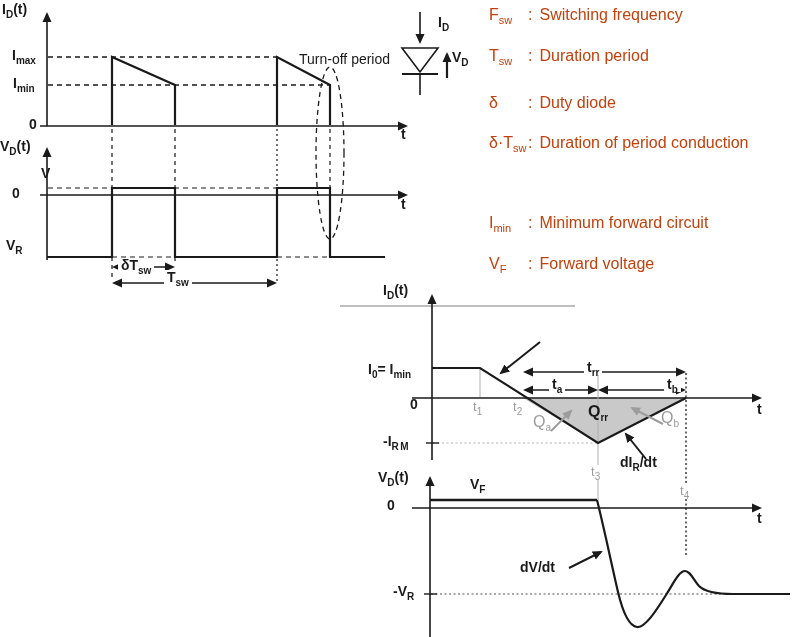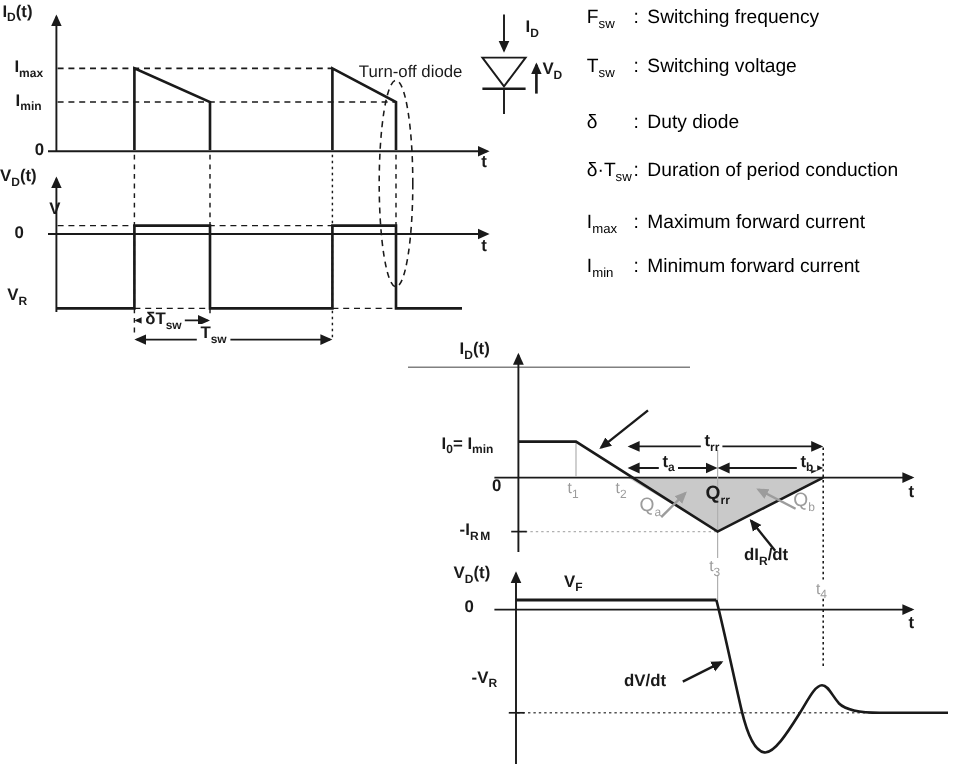--- a/index.html
+++ b/index.html
@@ -7,21 +7,21 @@
           font-family:"Liberation Sans",sans-serif;}
   #draw{position:absolute;left:0;top:0;}
   .lb{position:absolute;font-size:14px;color:#1a1a1a;white-space:nowrap;line-height:1.05;}
   .b{font-weight:bold;}
   .g{color:#9c9c9c;}
   .s16{font-size:16px;}
   .s13{font-size:13px;}
   .wbg{background:#fff;padding:0 3px;}
   .lb sub{font-size:10px;line-height:0;}
   .sp{letter-spacing:1.5px;}
-  .legend{position:absolute;left:489px;top:0;width:310px;height:290px;font-size:16px;color:#000000;}
+  .legend{position:absolute;left:489px;top:0;width:310px;height:290px;font-size:16px;color:#c2410c;}
   .leg-row{position:absolute;left:0;white-space:nowrap;}
   .leg-row sub{font-size:11px;line-height:0;}
   .leg-term{display:inline-block;min-width:38px;}
   .leg-colon{display:inline-block;margin:0 7px 0 1px;}
 </style>
 </head>
 <body>
 
 <div id="canvas">
 
@@ -97,40 +97,40 @@
       <path d="M597,500 C605,532 611,562 618,592 C623,613 629,626 637,627 C645,628 656,611 666,595 C673,584 679,571 685,571 C690,571 693,579 699,586 C705,592 716,594 733,594 H790" stroke-width="2.2"></path>
       <path d="M569,568 L601,552" stroke-width="2" marker-end="url(#mA)"></path>
     </g>
   </svg>
 
   <div class="lb b" style="left:2px;top:2px"><span>I</span><sub>D</sub><span>(t)</span></div>
   <div class="lb b" style="left:12px;top:48px"><span>I</span><sub>max</sub></div>
   <div class="lb b" style="left:13px;top:76px"><span>I</span><sub>min</sub></div>
   <div class="lb b" style="left:29px;top:117px">0</div>
   <div class="lb b" style="left:401px;top:127px">t</div>
-  <div class="lb" style="left:299px;top:52px">Turn-off diode</div>
+  <div class="lb" style="left:299px;top:52px">Turn-off period</div>
 
   <div class="lb b" style="left:0px;top:139px"><span>V</span><sub>D</sub><span>(t)</span></div>
   <div class="lb b" style="left:41px;top:166px">V</div>
   <div class="lb b" style="left:12px;top:186px">0</div>
   <div class="lb b" style="left:6px;top:238px"><span>V</span><sub>R</sub></div>
   <div class="lb b wbg" style="left:118px;top:258px"><span>δT</span><sub>sw</sub></div>
   <div class="lb b wbg" style="left:164px;top:270px"><span>T</span><sub>sw</sub></div>
   <div class="lb b" style="left:401px;top:197px">t</div>
 
   <div class="lb b" style="left:438px;top:15px"><span>I</span><sub>D</sub></div>
   <div class="lb b" style="left:452px;top:50px"><span>V</span><sub>D</sub></div>
 
   <div class="legend">
     <div class="leg-row" style="top:6px"><span class="leg-term"><span>F</span><sub>sw</sub></span><span class="leg-colon">:</span><span>Switching frequency</span></div>
-    <div class="leg-row" style="top:47px"><span class="leg-term"><span>T</span><sub>sw</sub></span><span class="leg-colon">:</span><span>Switching voltage</span></div>
+    <div class="leg-row" style="top:47px"><span class="leg-term"><span>T</span><sub>sw</sub></span><span class="leg-colon">:</span><span>Duration period</span></div>
     <div class="leg-row" style="top:94px"><span class="leg-term"><span>δ</span><sub></sub></span><span class="leg-colon">:</span><span>Duty diode</span></div>
     <div class="leg-row" style="top:134px"><span class="leg-term"><span>δ·T</span><sub>sw</sub></span><span class="leg-colon">:</span><span>Duration of period conduction</span></div>
-    <div class="leg-row" style="top:177px"><span class="leg-term"><span>I</span><sub>max</sub></span><span class="leg-colon">:</span><span>Maximum forward current</span></div>
-    <div class="leg-row" style="top:214px"><span class="leg-term"><span>I</span><sub>min</sub></span><span class="leg-colon">:</span><span>Minimum forward current</span></div>
+    <div class="leg-row" style="top:214px"><span class="leg-term"><span>I</span><sub>min</sub></span><span class="leg-colon">:</span><span>Minimum forward circuit</span></div>
+    <div class="leg-row" style="top:255px"><span class="leg-term"><span>V</span><sub>F</sub></span><span class="leg-colon">:</span><span>Forward voltage</span></div>
   </div>
 
   <div class="lb b" style="left:383px;top:283px"><span>I</span><sub>D</sub><span>(t)</span></div>
   <div class="lb b" style="left:368px;top:362px"><span>I</span><sub>0</sub><span>= I</span><sub>min</sub></div>
   <div class="lb b" style="left:410px;top:397px">0</div>
   <div class="lb g s13" style="left:473px;top:400px"><span>t</span><sub>1</sub></div>
   <div class="lb g s13" style="left:513px;top:400px"><span>t</span><sub>2</sub></div>
   <div class="lb b wbg" style="left:584px;top:360px"><span>t</span><sub>rr</sub></div>
   <div class="lb b wbg" style="left:549px;top:377px"><span>t</span><sub>a</sub></div>
   <div class="lb b wbg" style="left:664px;top:377px"><span>t</span><sub>b</sub></div>
@@ -140,16 +140,16 @@
   <div class="lb b" style="left:383px;top:434px"><span>-I</span><sub class="sp">RM</sub></div>
   <div class="lb b" style="left:620px;top:455px"><span>dI</span><sub>R</sub><span>/dt</span></div>
   <div class="lb b" style="left:757px;top:402px">t</div>
 
   <div class="lb b" style="left:378px;top:470px"><span>V</span><sub>D</sub><span>(t)</span></div>
   <div class="lb b" style="left:470px;top:477px"><span>V</span><sub>F</sub></div>
   <div class="lb b" style="left:387px;top:498px">0</div>
   <div class="lb g s13 wbg" style="left:588px;top:465px"><span>t</span><sub>3</sub></div>
   <div class="lb g s13 wbg" style="left:677px;top:484px"><span>t</span><sub>4</sub></div>
   <div class="lb b" style="left:520px;top:560px">dV/dt</div>
-  <div class="lb b" style="left:393px;top:557px"><span>-V</span><sub>R</sub></div>
+  <div class="lb b" style="left:393px;top:584px"><span>-V</span><sub>R</sub></div>
   <div class="lb b" style="left:757px;top:511px">t</div>
 
 </div>
 
 </body></html>

